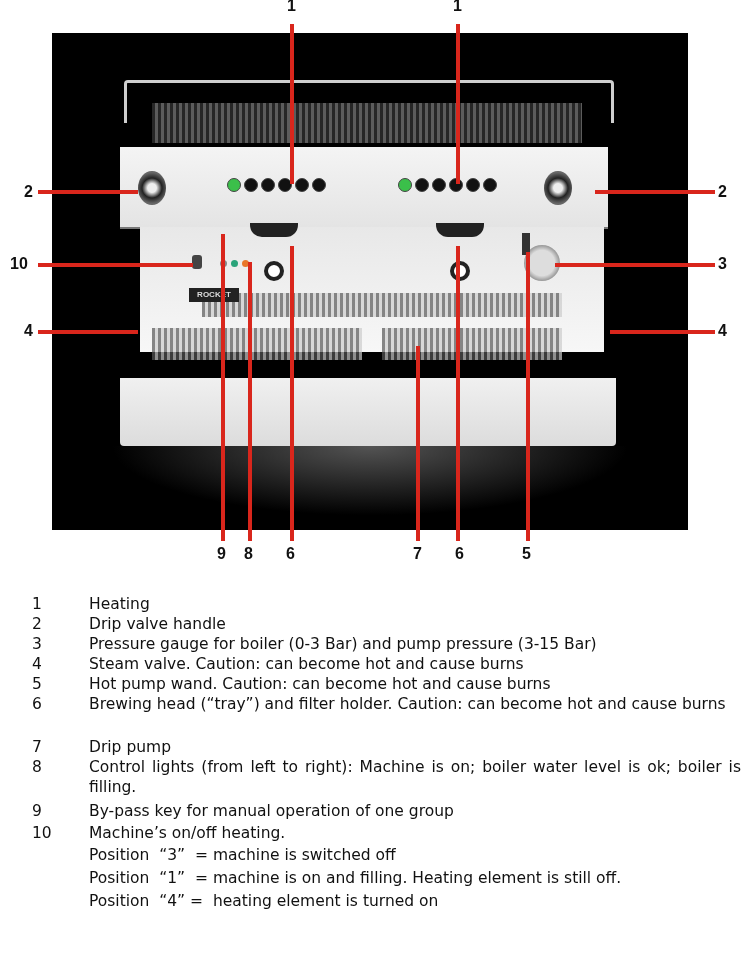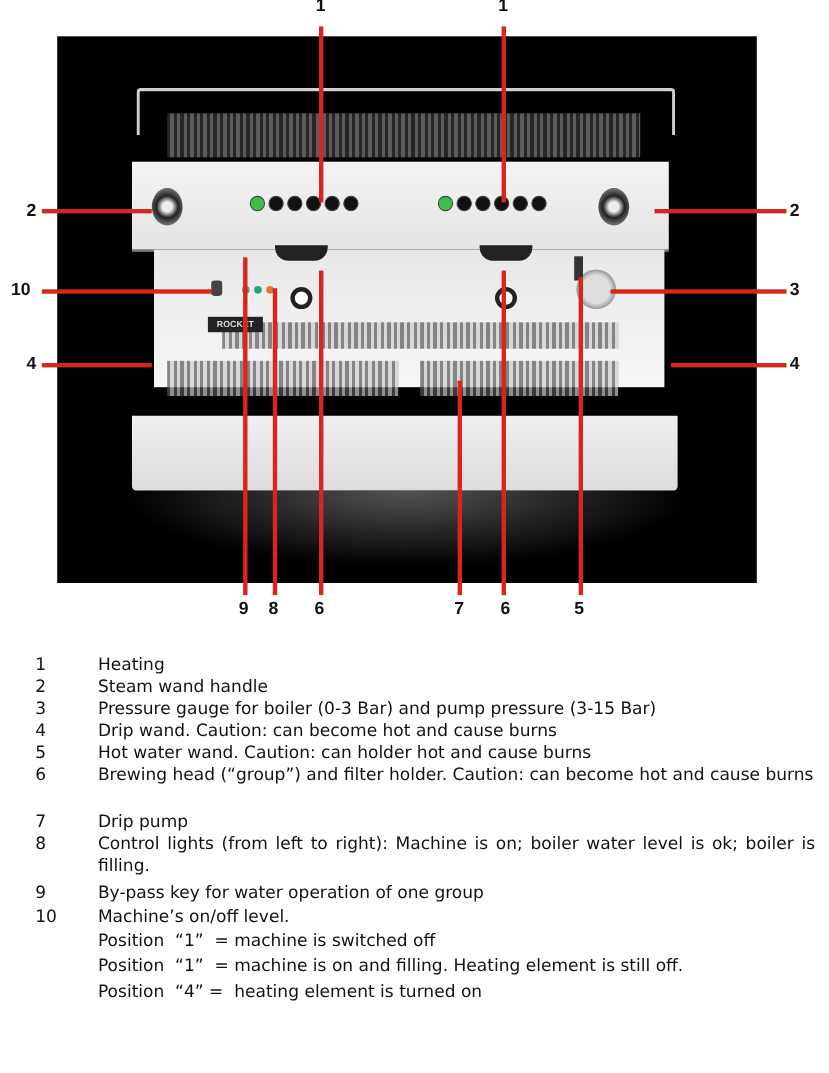--- a/index.html
+++ b/index.html
@@ -118,56 +118,56 @@
   <div class="line" style="left:526px;top:252px;width:4px;height:289px;"></div>
 </div>
 
 <div class="legend">
   <div class="row" style="top:0px;">
       <span class="n">1</span>
       <span class="t">Heating</span>
     </div>
   <div class="row" style="top:20px;">
       <span class="n">2</span>
-      <span class="t">Steam wand handle</span>
+      <span class="t">Drip valve handle</span>
     </div>
   <div class="row" style="top:40px;">
       <span class="n">3</span>
       <span class="t">Pressure gauge for boiler (0-3 Bar) and pump pressure (3-15 Bar)</span>
     </div>
   <div class="row" style="top:60px;">
       <span class="n">4</span>
-      <span class="t">Drip wand. Caution: can become hot and cause burns</span>
+      <span class="t">Steam valve. Caution: can become hot and cause burns</span>
     </div>
   <div class="row" style="top:80px;">
       <span class="n">5</span>
-      <span class="t">Hot water wand. Caution: can holder hot and cause burns</span>
+      <span class="t">Hot pump wand. Caution: can become hot and cause burns</span>
     </div>
   <div class="row" style="top:100px;">
       <span class="n">6</span>
-      <span class="t">Brewing head (“group”) and filter holder. Caution: can become hot and cause burns</span>
+      <span class="t">Brewing head (“tray”) and filter holder. Caution: can become hot and cause burns</span>
     </div>
   <div class="row" style="top:143px;">
       <span class="n">7</span>
       <span class="t">Drip pump</span>
     </div>
   <div class="row" style="top:163px;">
       <span class="n">8</span>
       <span class="t">Control lights (from left to right): Machine is on; boiler water level is ok; boiler is filling.</span>
     </div>
   <div class="row" style="top:207px;">
       <span class="n">9</span>
-      <span class="t">By-pass key for water operation of one group</span>
+      <span class="t">By-pass key for manual operation of one group</span>
     </div>
   <div class="row" style="top:229px;">
       <span class="n">10</span>
-      <span class="t">Machine’s on/off level.</span>
+      <span class="t">Machine’s on/off heating.</span>
     </div>
   <div class="row" style="top:251px;">
-      <span class="t" style="white-space:pre;">Position  “1”  = machine is switched off</span>
+      <span class="t" style="white-space:pre;">Position  “3”  = machine is switched off</span>
     </div>
   <div class="row" style="top:274px;">
       <span class="t" style="white-space:pre;">Position  “1”  = machine is on and filling. Heating element is still off.</span>
     </div>
   <div class="row" style="top:297px;">
       <span class="t" style="white-space:pre;">Position  “4” =  heating element is turned on</span>
     </div>
 </div>
 
 </body></html>

